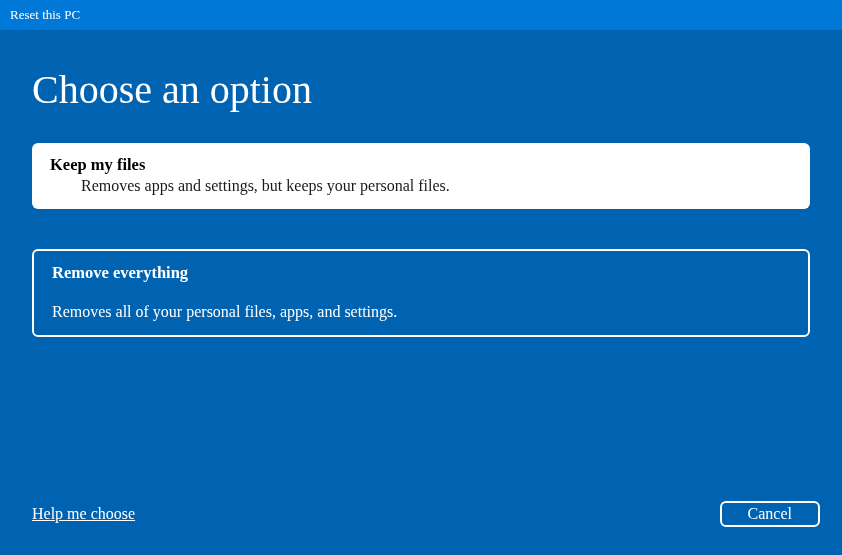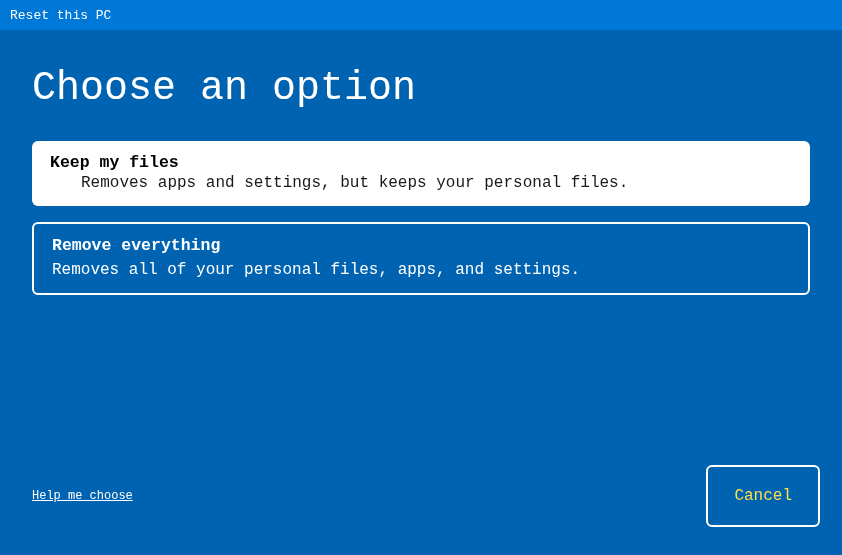--- a/index.html
+++ b/index.html
@@ -1,19 +1,19 @@
 <!DOCTYPE html>
 <html><head>
   <meta charset="utf-8">
   <style>
     * {
       margin: 0;
       padding: 0;
       box-sizing: border-box;
-      font-family: Liberation Mono, monospace;
+      font-family: Liberation Serif, serif;
     }
     html, body {
       width: 842px;
       height: 555px;
       overflow: hidden;
     }
     .window {
       width: 842px;
       height: 555px;
       display: flex;
@@ -39,21 +39,21 @@
     .heading {
       color: #ffffff;
       font-size: 40px;
       font-weight: 300;
       margin-bottom: 30px;
       margin-top: 6px;
     }
     .options {
       display: flex;
       flex-direction: column;
-      gap: 16px;
+      gap: 40px;
     }
     .option-card {
       border-radius: 6px;
       padding: 12px 18px 14px 18px;
       cursor: pointer;
     }
     .option-card.white {
       background: #ffffff;
       color: #000000;
     }
@@ -69,45 +69,45 @@
       margin-left: 31px;
     }
     .option-card.outline {
       background: transparent;
       border: 2px solid #ffffff;
       color: #ffffff;
     }
     .option-card.outline .option-title {
       font-weight: 700;
       font-size: 16.5px;
-      margin-bottom: 6px;
+      margin-bottom: 20px;
     }
     .option-card.outline .option-desc {
       font-size: 16px;
       font-weight: 400;
     }
     .footer {
       display: flex;
       justify-content: space-between;
       align-items: center;
       padding: 0 22px 28px 32px;
     }
     .help-link {
       color: #ffffff;
-      font-size: 12px;
+      font-size: 16px;
       text-decoration: underline;
       cursor: pointer;
     }
     .cancel-btn {
       border: 2px solid #ffffff;
       border-radius: 6px;
       background: transparent;
-      color: #fde047;
+      color: #ffffff;
       font-size: 16px;
-      padding: 20px 26px;
+      padding: 2px 26px;
       cursor: pointer;
       font-family: inherit;
     }
   </style>
 </head>
 <body>
 
 <div class="window">
   <div class="titlebar">
     <span>Reset this PC</span>

